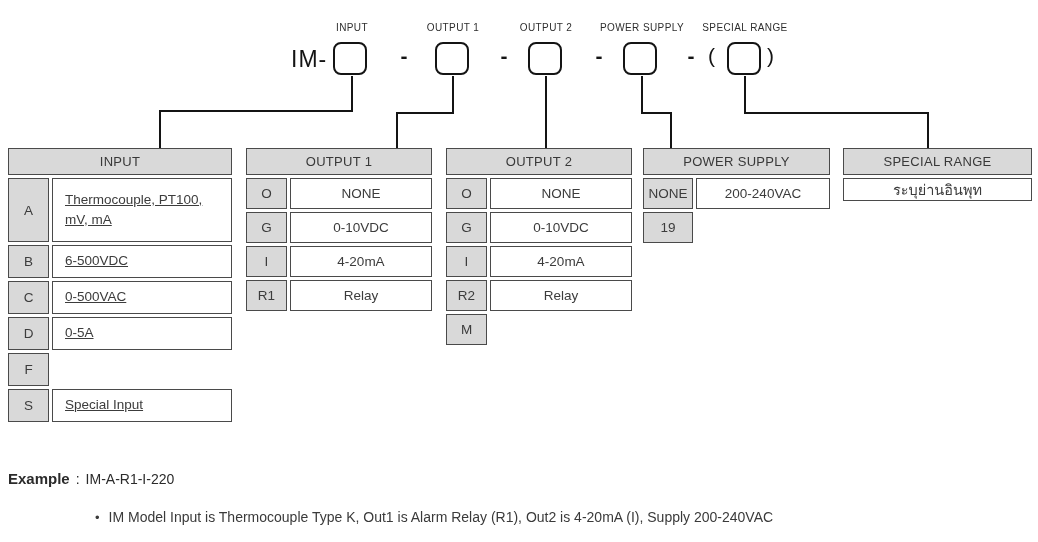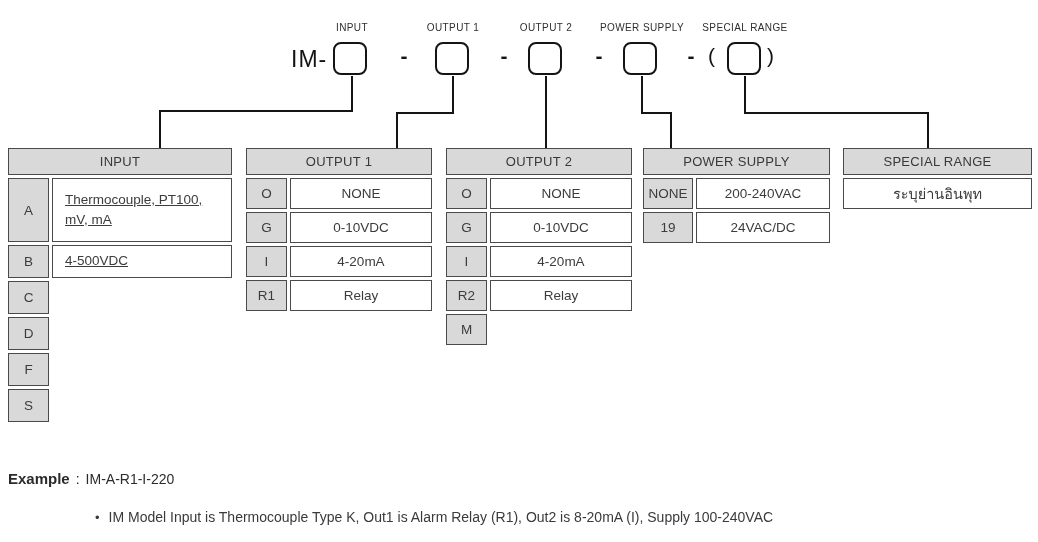--- a/index.html
+++ b/index.html
@@ -59,21 +59,21 @@
   .dcell {
     flex: 1; background: #fff;
     border: 1.5px solid var(--table-border, #4a4a4a);
     display: flex; align-items: center; justify-content: center; text-align: center;
   }
   .input-tbl .dcell {
     justify-content: flex-start; text-align: left;
     padding: 0 6px 0 12px; line-height: 1.5; text-decoration: underline;
   }
   .note-cell {
-    height: 31px; background: #fff;
+    height: 23px; background: #fff;
     border: 1.5px solid var(--table-border, #4a4a4a);
     display: flex; align-items: center; justify-content: center;
     font-size: 14.5px;
   }
   
   .ex1 { position: absolute; left: 8px; top: 470px; font-size: 14px; color: #2b2b2b; }
   .ex1 .exh { font-weight: bold; font-size: 15px; }
   .ex1 .exsep { margin: 0 6px; }
   .ex2 { position: absolute; left: 95px; top: 509px; font-size: 14px; color: #3a3a3a; }
   .ex2 .bullet { margin-right: 9px; font-size: 13px; }
@@ -122,33 +122,36 @@
   <div class="line" style="left:927px;top:112px;width:2px;height:36px"></div>
 
   <div class="tbl input-tbl" style="left:8px;width:224px">
     <div class="hd">INPUT</div>
     <div class="trow tall">
       <div class="ccell">A</div>
       <div class="dcell">Thermocouple, PT100, mV, mA</div>
     </div>
     <div class="trow">
       <div class="ccell">B</div>
-      <div class="dcell">4-500VDC</div>
+      <div class="dcell">6-500VDC</div>
     </div>
     <div class="trow">
       <div class="ccell">C</div>
+      <div class="dcell">0-500VAC</div>
     </div>
     <div class="trow">
       <div class="ccell">D</div>
+      <div class="dcell">0-5A</div>
     </div>
     <div class="trow">
       <div class="ccell">F</div>
     </div>
     <div class="trow">
       <div class="ccell">S</div>
+      <div class="dcell">Special Input</div>
     </div>
   </div>
 
   <div class="tbl" style="left:246px;width:186px">
     <div class="hd">OUTPUT 1</div>
     <div class="trow">
       <div class="ccell">O</div>
       <div class="dcell">NONE</div>
     </div>
     <div class="trow">
@@ -189,29 +192,28 @@
   </div>
 
   <div class="tbl ps-tbl" style="left:643px;width:187px">
     <div class="hd">POWER SUPPLY</div>
     <div class="trow">
       <div class="ccell">NONE</div>
       <div class="dcell">200-240VAC</div>
     </div>
     <div class="trow">
       <div class="ccell">19</div>
-      <div class="dcell">24VAC/DC</div>
     </div>
   </div>
 
   <div class="tbl" style="left:843px;width:189px">
     <div class="hd">SPECIAL RANGE</div>
     <div class="note-cell">ระบุย่านอินพุท</div>
   </div>
 
   <div class="ex1">
     <span class="exh">Example</span><span class="exsep">:</span><span>IM-A-R1-I-220</span>
   </div>
   <div class="ex2">
-    <span class="bullet">•</span><span>IM Model Input is Thermocouple Type K, Out1 is Alarm Relay (R1), Out2 is 8-20mA (I), Supply 100-240VAC</span>
+    <span class="bullet">•</span><span>IM Model Input is Thermocouple Type K, Out1 is Alarm Relay (R1), Out2 is 4-20mA (I), Supply 200-240VAC</span>
   </div>
 
 </div>
 
 </body></html>

